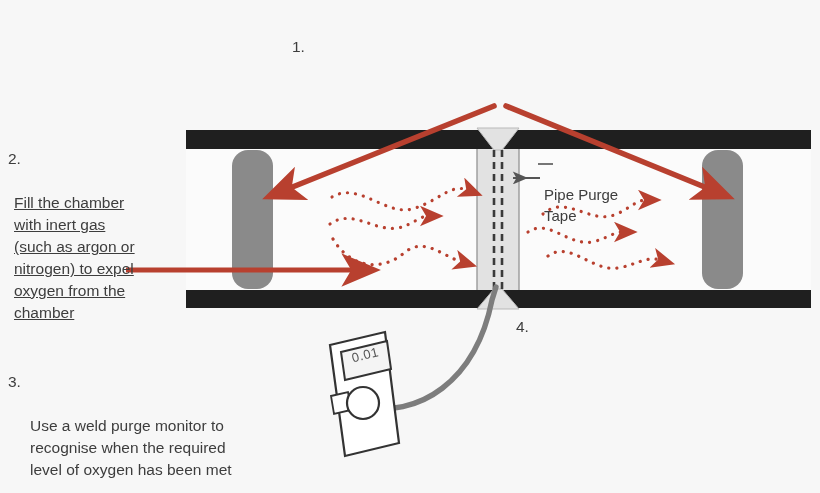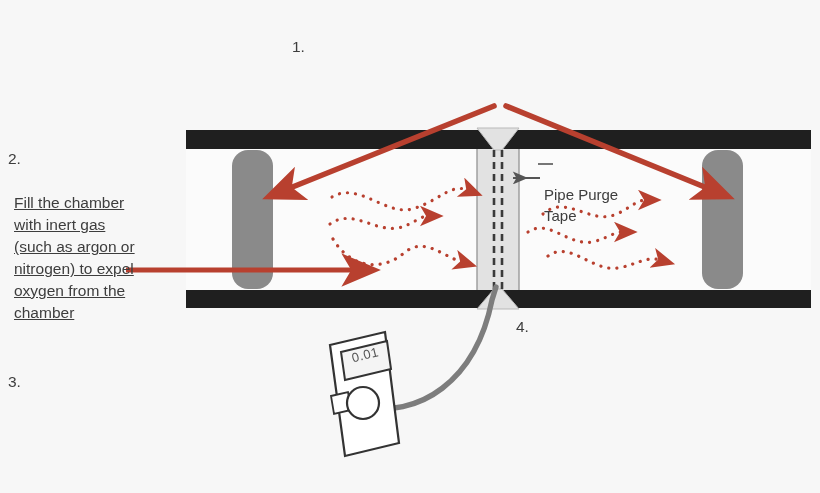--- a/index.html
+++ b/index.html
@@ -182,20 +182,23 @@
     <span class="body">Fill the chamber
 with inert gas
 (such as argon or
 nitrogen) to expel
 oxygen from the
 chamber</span>
   </div>
 
   <div class="callout" id="callout-3">
     <span class="num">3.</span>
+    <span class="body">Use a weld purge monitor to
+recognise when the required
+level of oxygen has been met</span>
   </div>
 
   <div class="callout" id="callout-4">
     <span class="num">4.</span>
   </div>
 
   <div id="tape-label">Pipe Purge
 Tape</div>
 
   <div id="monitor-value">0.01</div>

